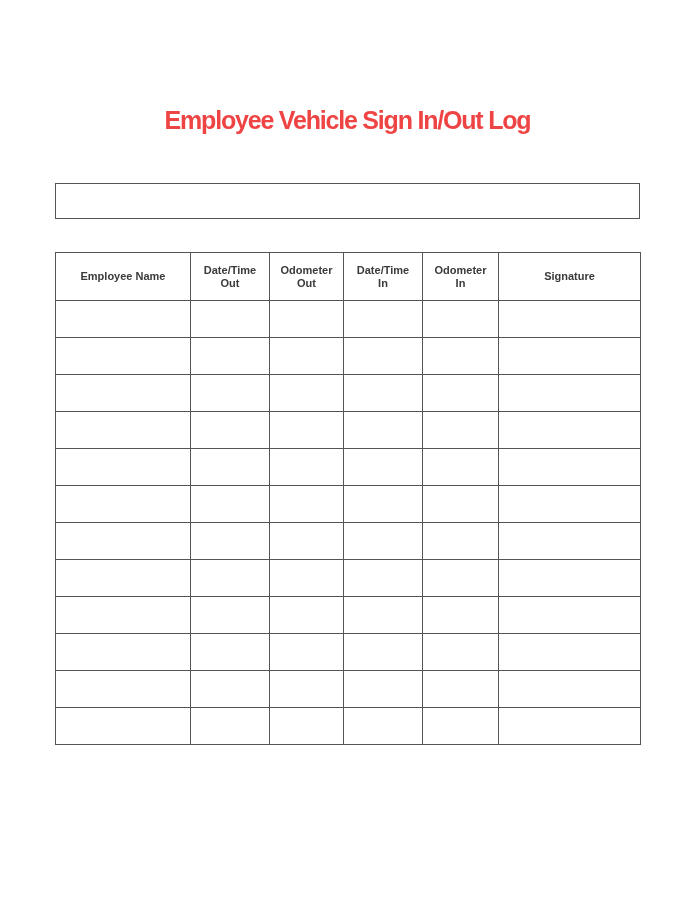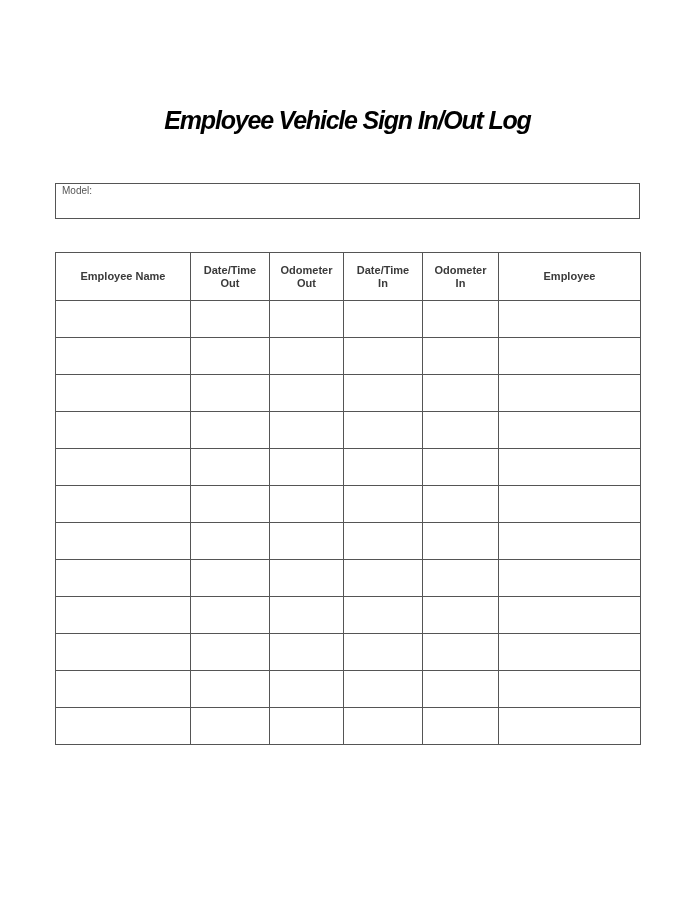--- a/index.html
+++ b/index.html
@@ -1,20 +1,20 @@
 <!DOCTYPE html>
 <html><head>
 <meta charset="utf-8">
 <style>
   html, body { margin: 0; padding: 0; background: #ffffff; }
   body { width: 695px; height: 900px; position: relative; overflow: hidden; font-family: "Liberation Sans", sans-serif; color: #333; }
   .title {
     position: absolute; left: 0; top: 106px; width: 695px; text-align: center;
     font-family: "Liberation Sans", sans-serif; font-weight: bold; font-size: 25px;
-    letter-spacing: -1.2px; color: #000000; font-style: italic;
+    letter-spacing: -1.2px; color: #ef4444;
   }
   .info-box {
     position: absolute; left: 55px; top: 183px; width: 585px; height: 36px;
     border: 1.5px solid #555; box-sizing: border-box; display: flex;
   }
   .info-cell {
     box-sizing: border-box; height: 100%; padding: 1px 0 0 6px;
     font-size: 10px; color: #555; border-right: 1.5px solid #555;
   }
   .info-cell:last-child { border-right: none; }
@@ -29,42 +29,39 @@
     text-align: center; vertical-align: middle; line-height: 13px;
   }
   table.log td { height: 36px; }
 </style>
 </head>
 <body>
 
 <div class="title">Employee Vehicle Sign In/Out Log</div>
 
 <div class="info-box">
-  <div class="info-cell" style="flex:1">
-    <span>Model:</span>
-  </div>
 </div>
 
 <table class="log">
   <colgroup>
     <col style="width:135px">
     <col style="width:79px">
     <col style="width:74px">
     <col style="width:79px">
     <col style="width:76px">
     <col style="width:142px">
   </colgroup>
   <thead>
     <tr>
       <th><span>Employee Name</span></th>
       <th><span>Date/Time</span><br><span>Out</span></th>
       <th><span>Odometer</span><br><span>Out</span></th>
       <th><span>Date/Time</span><br><span>In</span></th>
       <th><span>Odometer</span><br><span>In</span></th>
-      <th><span>Employee</span></th>
+      <th><span>Signature</span></th>
     </tr>
   </thead>
   <tbody id="log-body">
       <tr>
         <td></td>
         <td></td>
         <td></td>
         <td></td>
         <td></td>
         <td></td>

